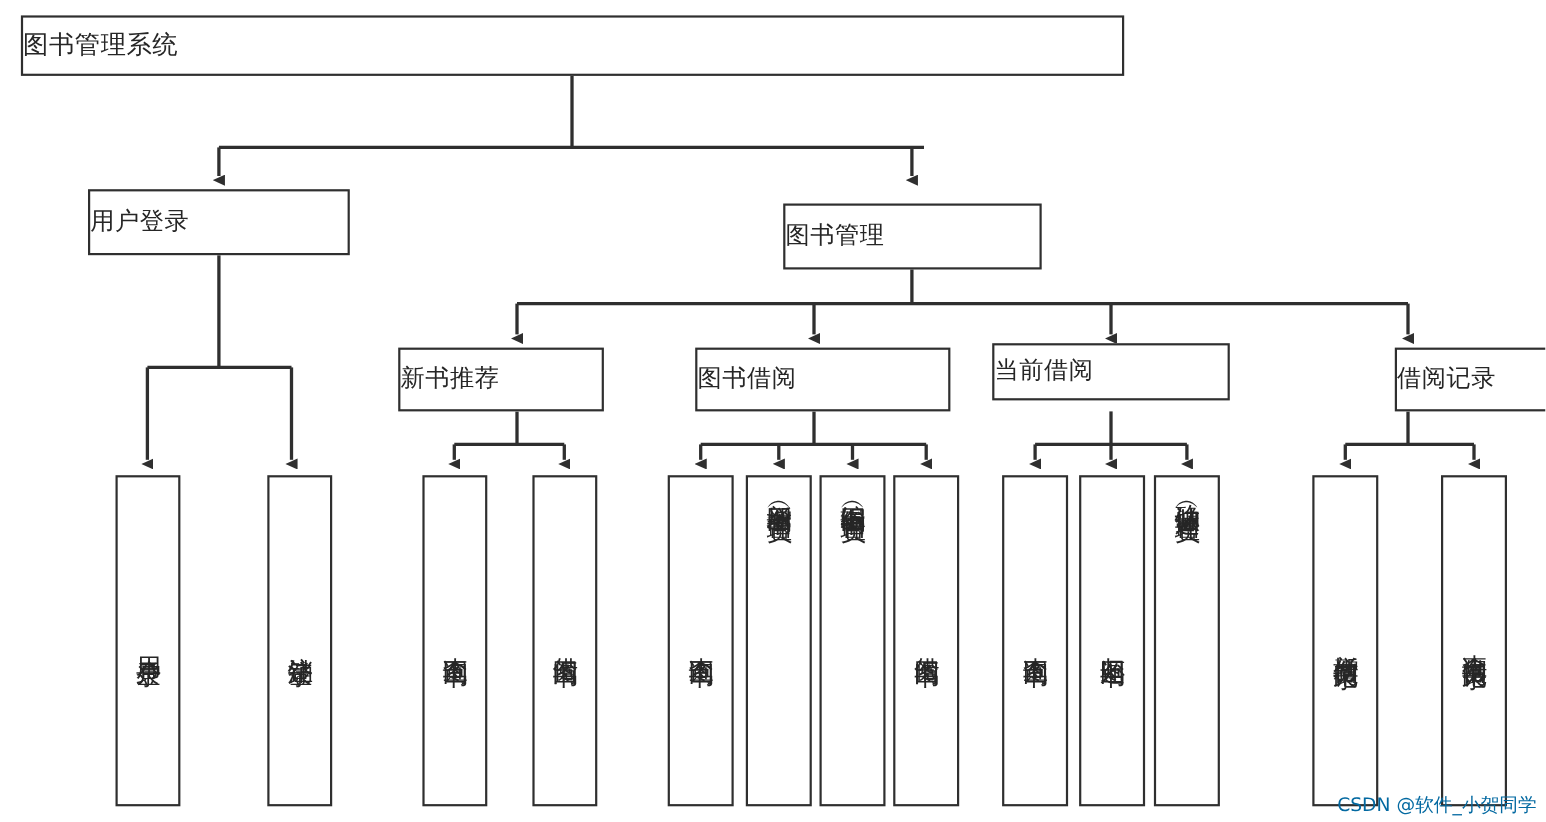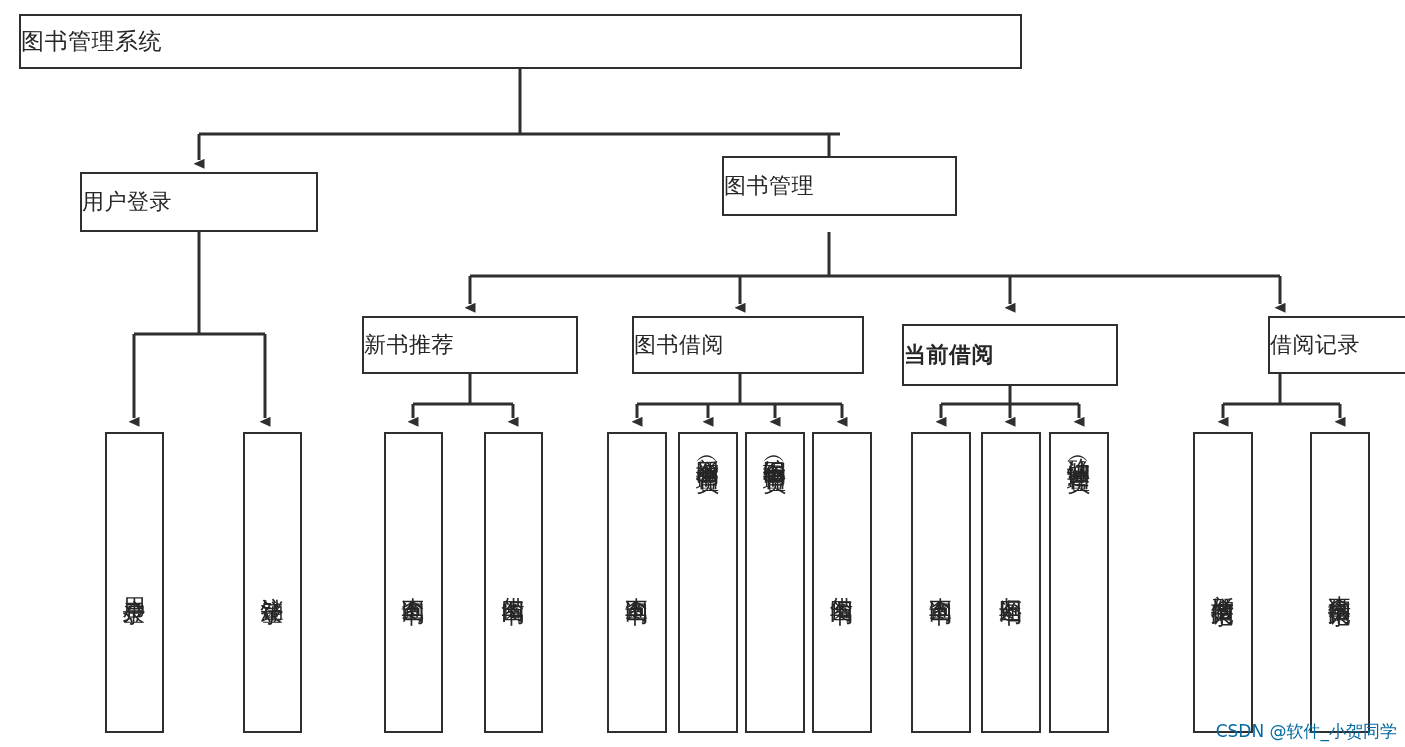--- a/index.html
+++ b/index.html
@@ -133,33 +133,33 @@
   </svg>
 
   <div class="node horiz root" style="left:19px; top:14px; width:1003px; height:55px;">
     <span class="node-label">图书管理系统</span>
   </div>
 
   <div class="node horiz" style="left:80px; top:172px; width:238px; height:60px;">
     <span class="node-label">用户登录</span>
   </div>
 
-  <div class="node horiz" style="left:712px; top:156px; width:235px; height:60px;margin-left:10px;">
+  <div class="node horiz" style="left:712px; top:185px; width:235px; height:60px;">
     <span class="node-label">图书管理</span>
   </div>
 
-  <div class="node horiz" style="left:362px; top:316px; width:216px; height:58px;">
+  <div class="node horiz" style="left:362px; top:316px; width:187px; height:58px;">
     <span class="node-label">新书推荐</span>
   </div>
 
   <div class="node horiz" style="left:632px; top:316px; width:232px; height:58px;">
     <span class="node-label">图书借阅</span>
   </div>
 
-  <div class="node horiz" style="left:902px; top:324px; width:216px; height:62px;font-weight:bold;">
+  <div class="node horiz" style="left:902px; top:312px; width:216px; height:52px;">
     <span class="node-label">当前借阅</span>
   </div>
 
   <div class="node horiz" style="left:1240px; top:316px; width:216px; height:58px;margin-left:28px;">
     <span class="node-label">借阅记录</span>
   </div>
 
   <div class="node vert centered" style="left:105px; top:432px; width:59px; height:301px;">
     <span class="node-label">用户登录</span>
   </div>

